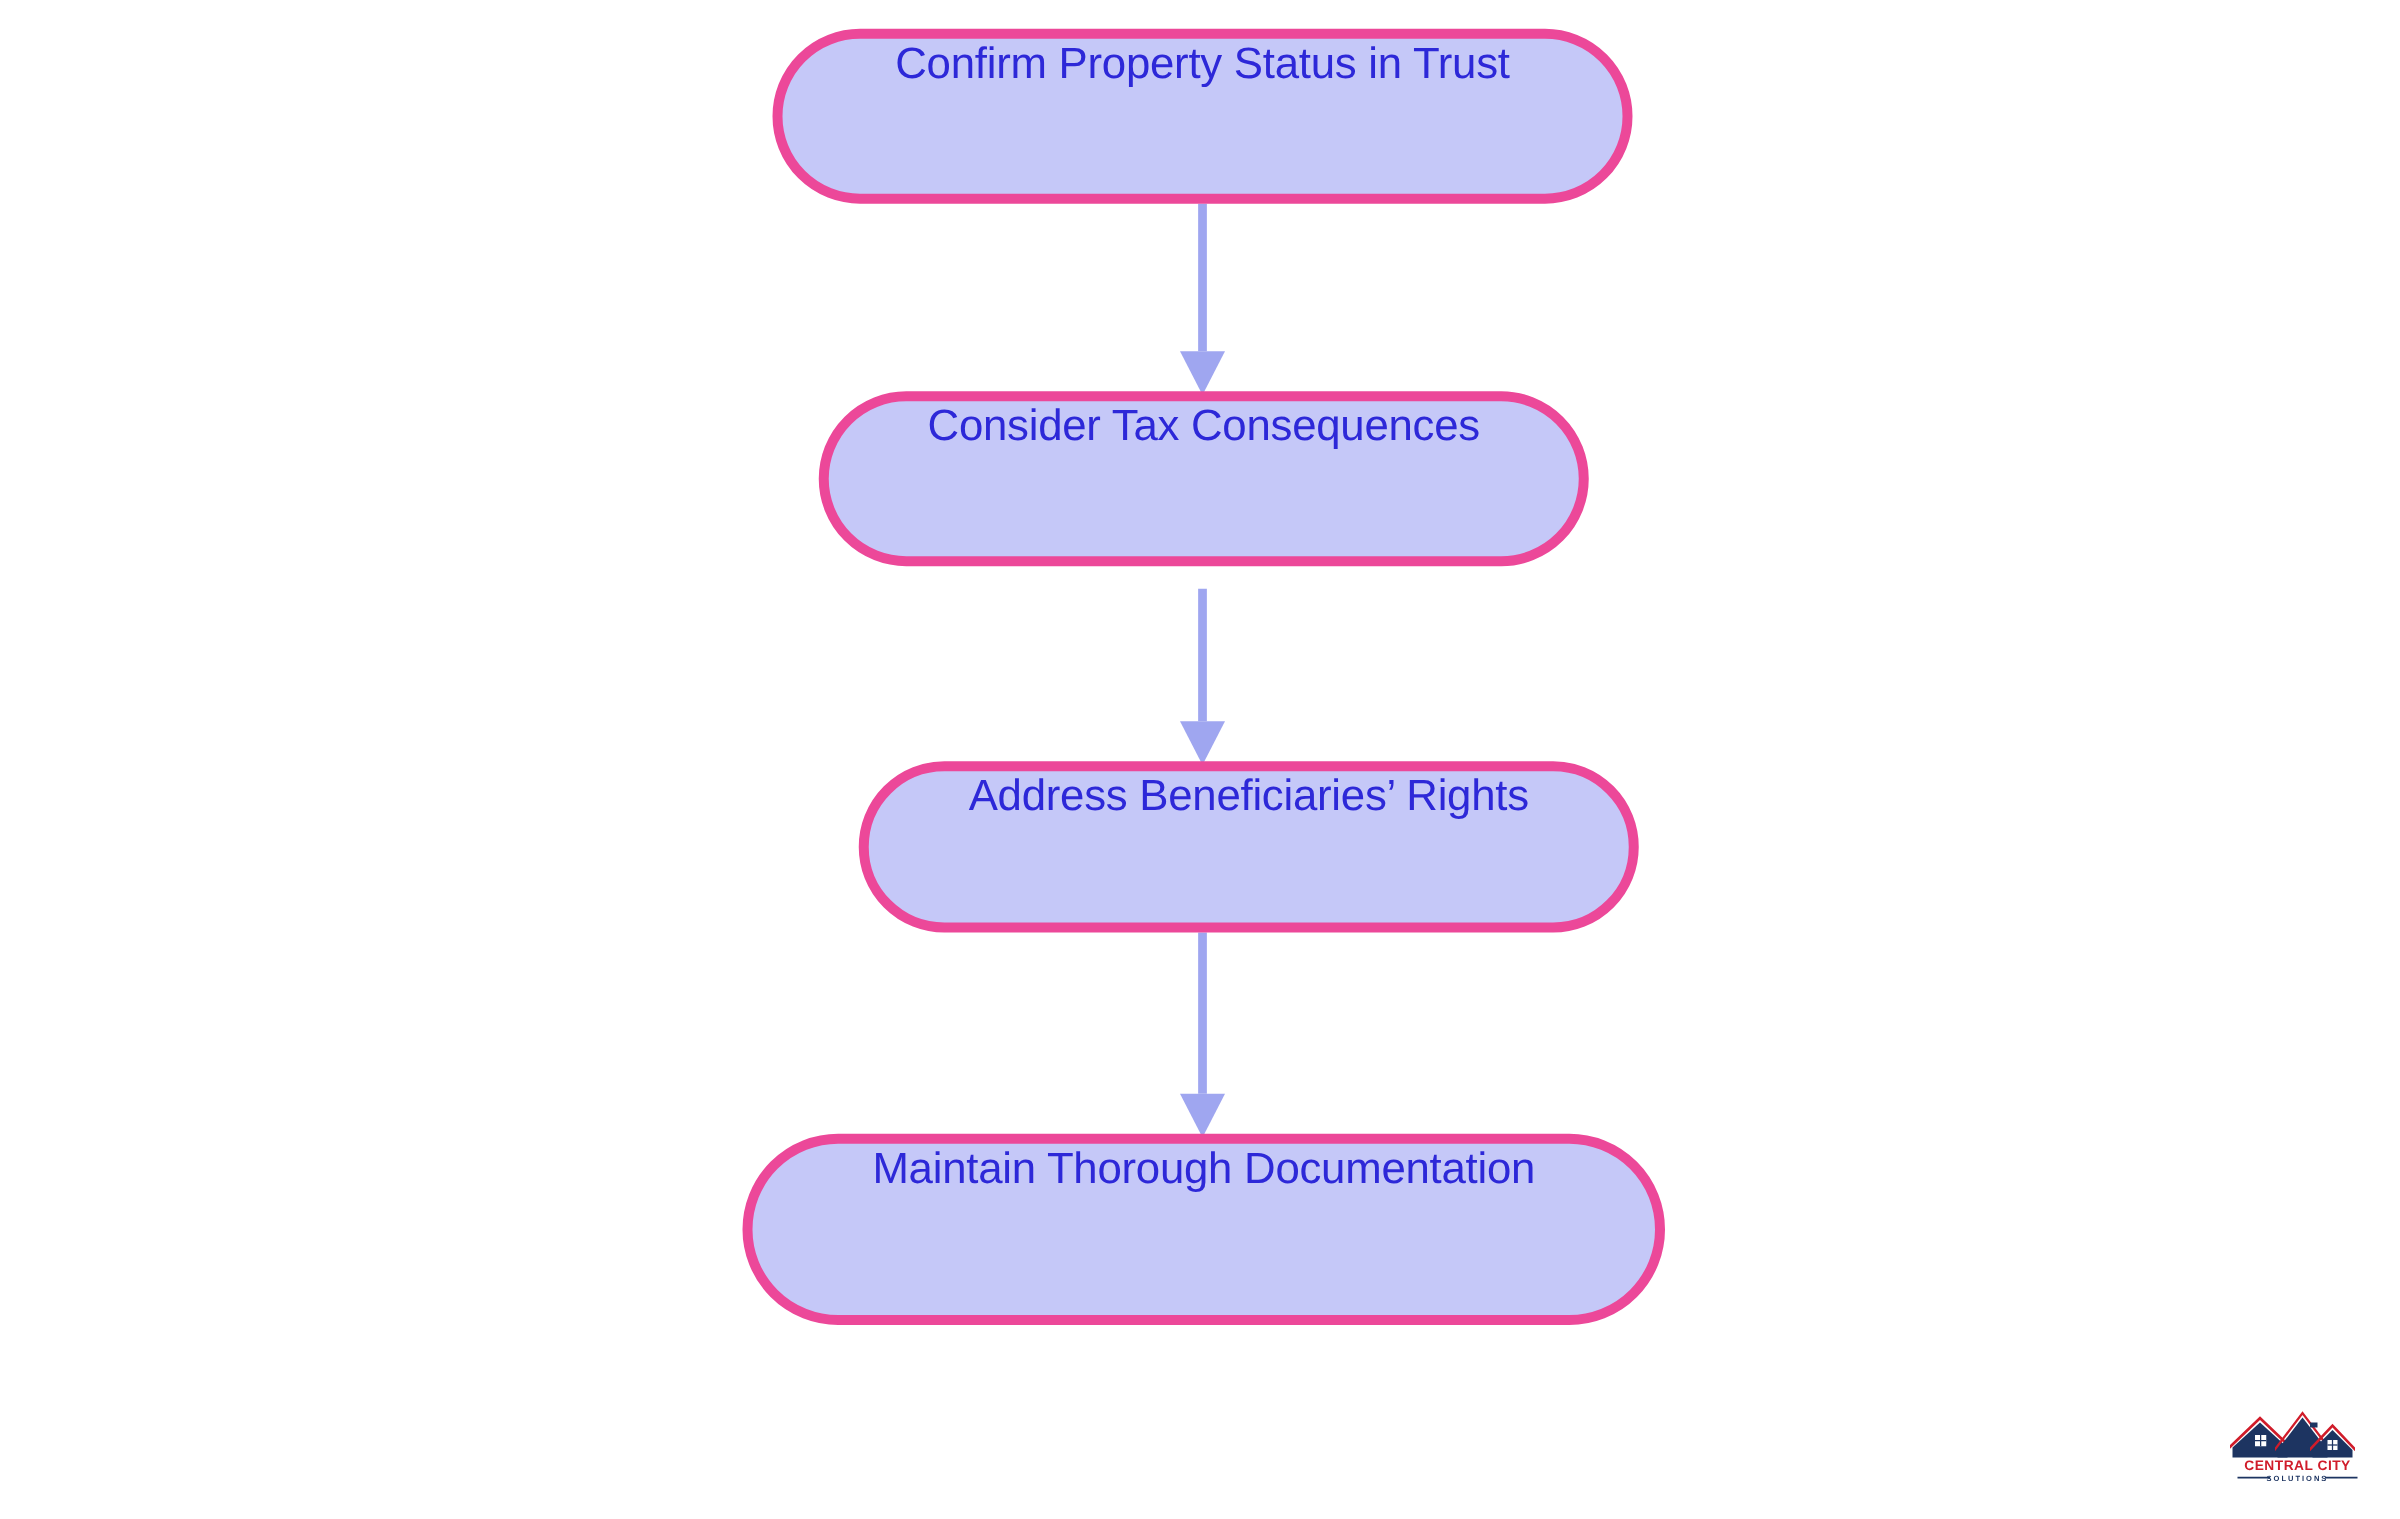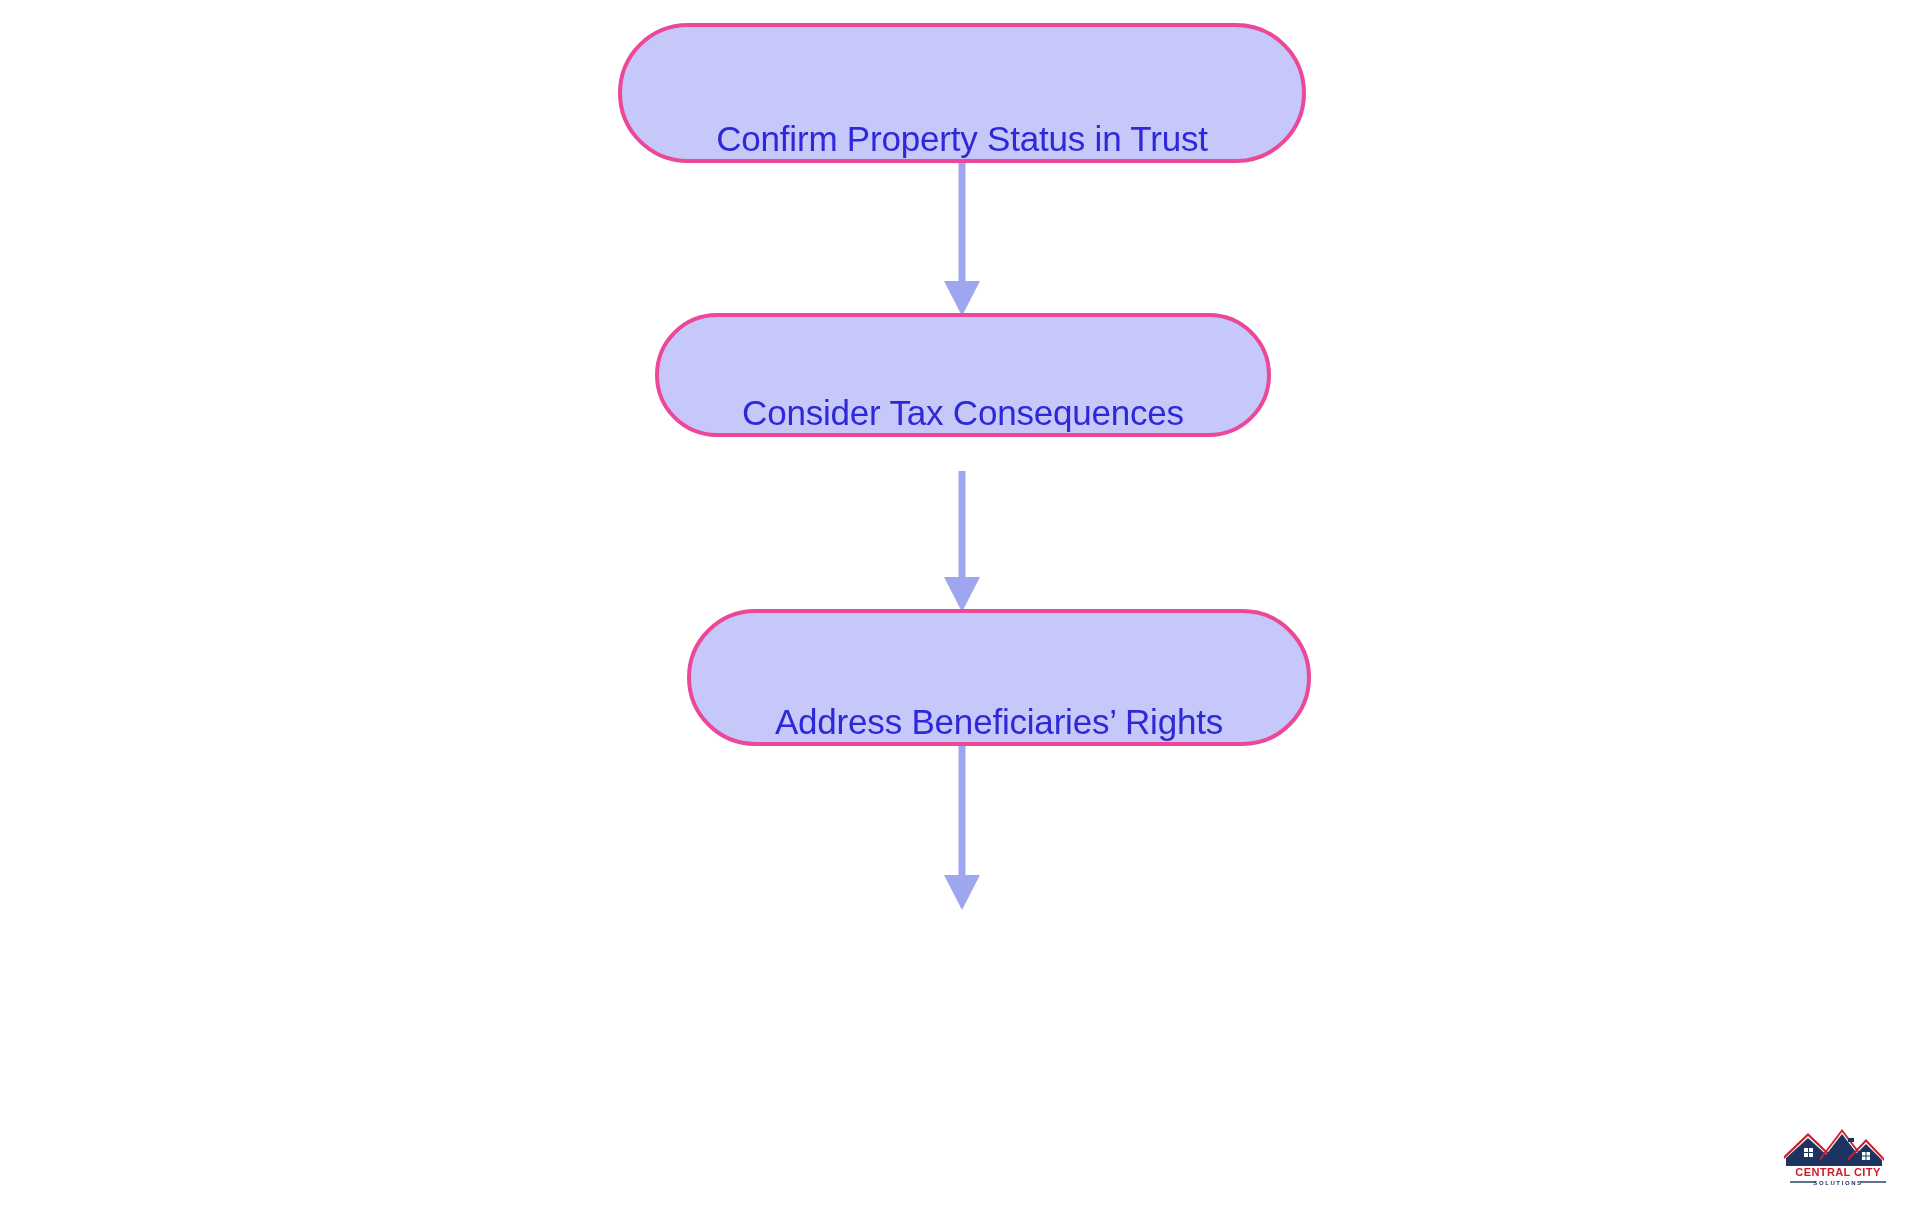--- a/index.html
+++ b/index.html
@@ -20,39 +20,39 @@
     width: 1920px;
     height: 1215px;
     background: #ffffff;
   }
 
   
   .flow-node {
     position: absolute;
     box-sizing: border-box;
     background: #c5c8f8;
-    border: 4px solid #ec4899;
+    border: 8px solid #ec4899;
     border-radius: 999px;
     display: flex;
-    align-items: flex-end;
+    align-items: flex-start;
     justify-content: center;
     text-align: center;
   }
   .flow-node .node-label {
     color: #2d28d8;
     font-size: 35px;
     font-weight: 400;
     letter-spacing: -0.2px;
     line-height: 1.15;
     white-space: nowrap;
     padding: 0 26px;
   }
 
   #node-1 { left: 618px; top: 23px;  width: 688px; height: 140px; }
-  #node-2 { left: 655px; top: 313px; width: 616px; height: 124px; }
+  #node-2 { left: 655px; top: 313px; width: 616px; height: 140px; }
   #node-3 { left: 687px; top: 609px; width: 624px; height: 137px; }
   #node-4 { left: 594px; top: 907px; width: 738px; height: 153px; }
 
   
   .connector {
     position: absolute;
     left: 0;
     top: 0;
     width: 1920px;
     height: 1215px;
@@ -96,20 +96,23 @@
   </div>
 
   <div class="flow-node" id="node-2">
     <span class="node-label">Consider Tax Consequences</span>
   </div>
 
   <div class="flow-node" id="node-3">
     <span class="node-label">Address Beneficiaries’ Rights</span>
   </div>
 
+  <div class="flow-node" id="node-4">
+    <span class="node-label">Maintain Thorough Documentation</span>
+  </div>
 
   <svg id="brand-logo" viewBox="0 0 112 62" width="112" height="62" xmlns="http://www.w3.org/2000/svg">
 
     <polygon points="4,32 26,12 48,32 48,40 4,40" fill="#1d3461"></polygon>
     <polygon points="2,33 26,10 50,33 50,30 26,7 2,30" fill="#d01c2a"></polygon>
 
     <rect x="22" y="22" width="9" height="9" fill="#ffffff"></rect>
     <rect x="26" y="22" width="1" height="9" fill="#1d3461"></rect>
     <rect x="22" y="26" width="9" height="1" fill="#1d3461"></rect>
 

